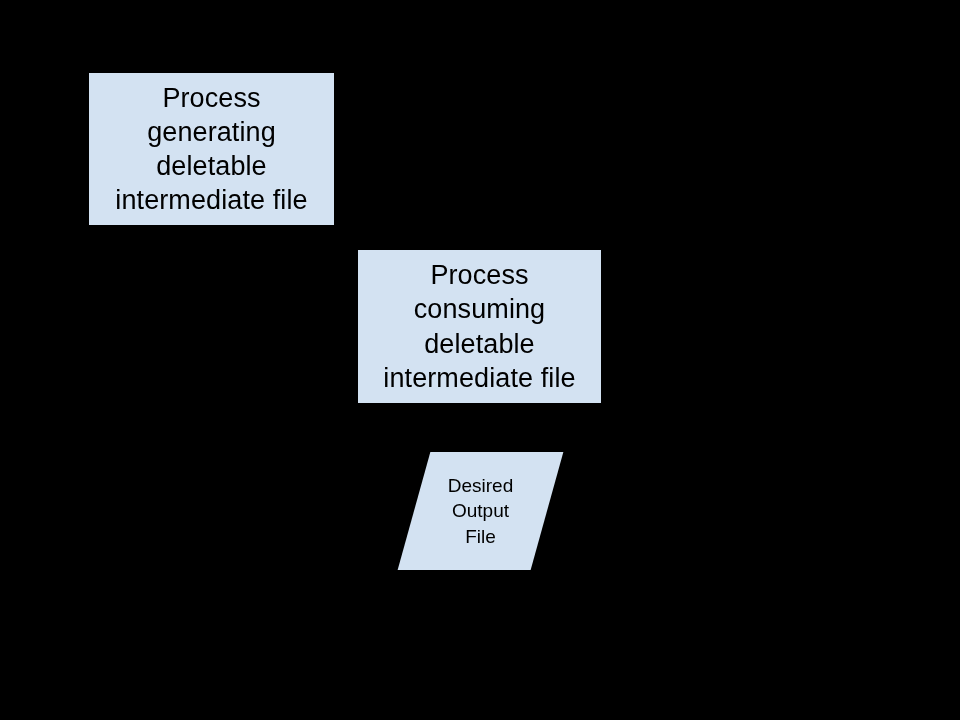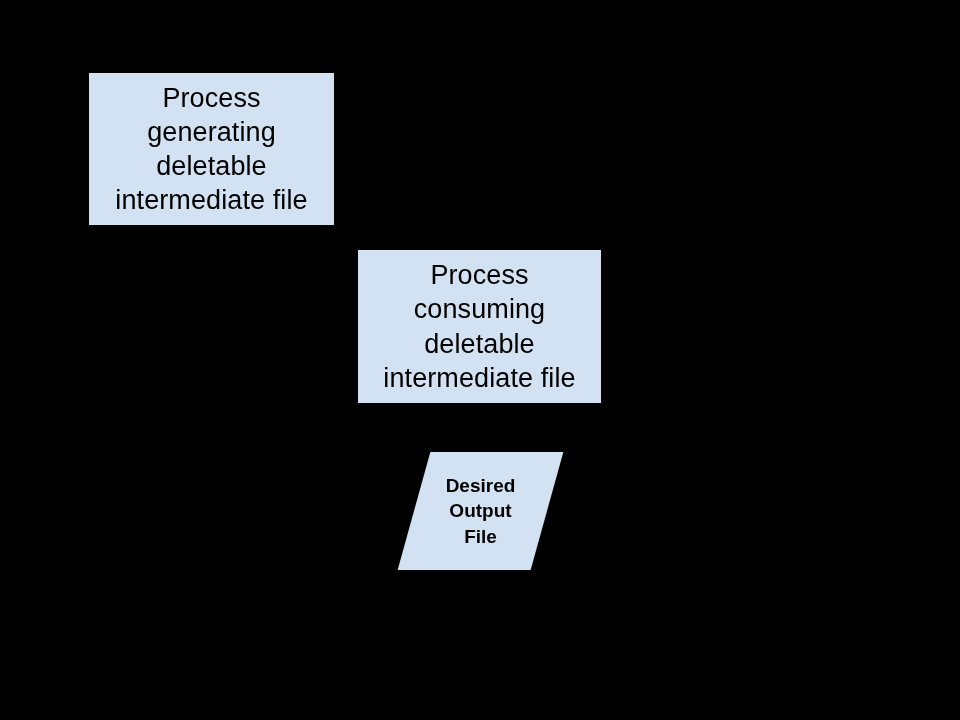--- a/index.html
+++ b/index.html
@@ -41,21 +41,20 @@
     font-size: 27px;
     letter-spacing: 0.1px;
     padding: 16px 6px;
   }
 
   
   .parallelogram {
     background: transparent;
     font-size: 19px;
     line-height: 1.32;
-    font-weight: bold;
   }
   .parallelogram .skew-fill {
     position: absolute;
     top: 0;
     left: 0;
     width: 100%;
     height: 100%;
     background: #d3e2f2;
     transform: skewX(-15.5deg);
     z-index: 0;

